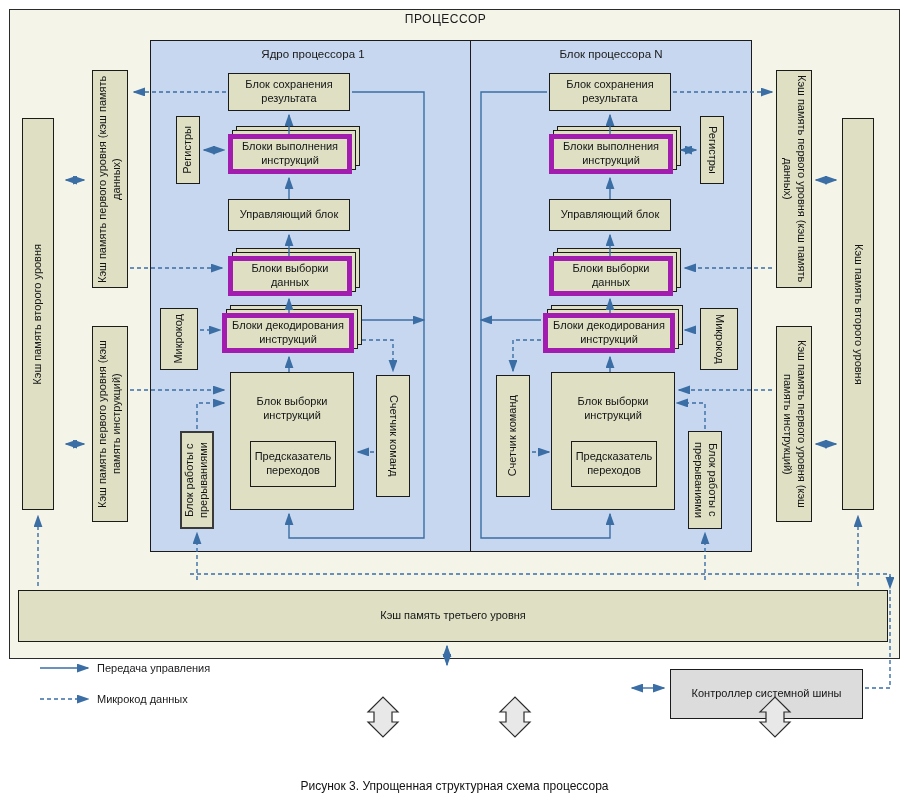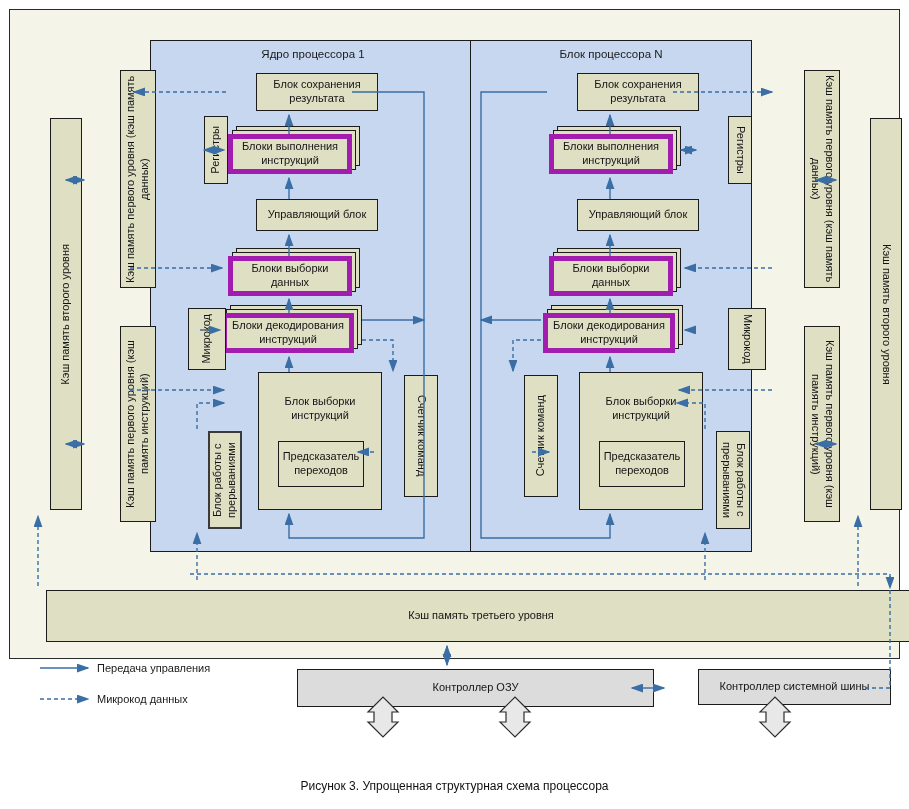--- a/index.html
+++ b/index.html
@@ -13,21 +13,21 @@
     font-size:12px;color:#1a1a1a;letter-spacing:.5px;}
 
   
   .core{position:absolute;background:#c6d7ef;border:1px solid #1b1b1b;box-sizing:border-box;}
   .core-title{position:absolute;top:7px;left:0;width:100%;text-align:center;
     font-size:11.5px;color:#1a1a1a;}
 
   
   .bx{position:absolute;background:#dedfc3;border:1px solid #1b1b1b;box-sizing:border-box;
      display:flex;align-items:center;justify-content:center;text-align:center;
-     font-size:11px;color:#141414;line-height:1.25;padding:1px;margin-left:28px;}
+     font-size:11px;color:#141414;line-height:1.25;padding:1px;}
   .bx.gray{background:#dcdcdc;}
   .bx.thick{border:2px solid #3a3a3a;}
   .vert{writing-mode:vertical-rl;}
   .vert.rev{transform:rotate(180deg);}
 
   
   .stack{position:absolute;}
   .stack .sh{position:absolute;background:#dedfc3;border:1px solid #1b1b1b;box-sizing:border-box;}
   .stack .front{position:absolute;left:0;top:0;background:#dedfc3;border:5px solid #a21caf;
     box-sizing:border-box;display:flex;align-items:center;justify-content:center;
@@ -38,20 +38,21 @@
   .legend-txt{position:absolute;font-size:11px;color:#1a1a1a;}
   .caption{position:absolute;left:0;top:779px;width:909px;text-align:center;
     font-size:12px;color:#111;}
 </style>
 </head>
 <body>
 
 <div id="page">
 
   <div class="proc-frame"></div>
+  <div class="proc-title">ПРОЦЕССОР</div>
 
   <div class="core" style="left:150px;top:40px;width:326px;height:512px;">
     <div class="core-title">Ядро процессора 1</div>
   </div>
 
   <div class="core" style="left:470px;top:40px;width:282px;height:512px;">
     <div class="core-title">Блок процессора N</div>
   </div>
 
   <div class="bx" style="left:22px;top:118px;width:32px;height:392px;">
@@ -187,25 +188,22 @@
   </div>
 
   <div class="bx" style="left:496px;top:375px;width:34px;height:122px;">
     <span class="vert rev">Счетчик команд</span>
   </div>
 
   <div class="bx" style="left:18px;top:590px;width:870px;height:52px;">
     <span>Кэш память третьего уровня</span>
   </div>
 
-  <div class="bx gray" style="left:269px;top:669px;width:357px;height:38px;">
-    <span>Контроллер ОЗУ</span>
-  </div>
-
-  <div class="bx gray" style="left:670px;top:669px;width:193px;height:36px;">
+
+  <div class="bx gray" style="left:670px;top:669px;width:193px;height:50px;">
     <span>Контроллер системной шины</span>
   </div>
 
   <div class="legend-txt" style="left:97px;top:662px;">Передача управления</div>
   <div class="legend-txt" style="left:97px;top:693px;">Микрокод данных</div>
 
   <svg class="ov">
     <defs>
       <marker id="ar" markerWidth="9" markerHeight="9" refX="8" refY="3.2" orient="auto">
         <path d="M0,0 L9,3.2 L0,6.4 z" fill="#3a6ea5"></path>

